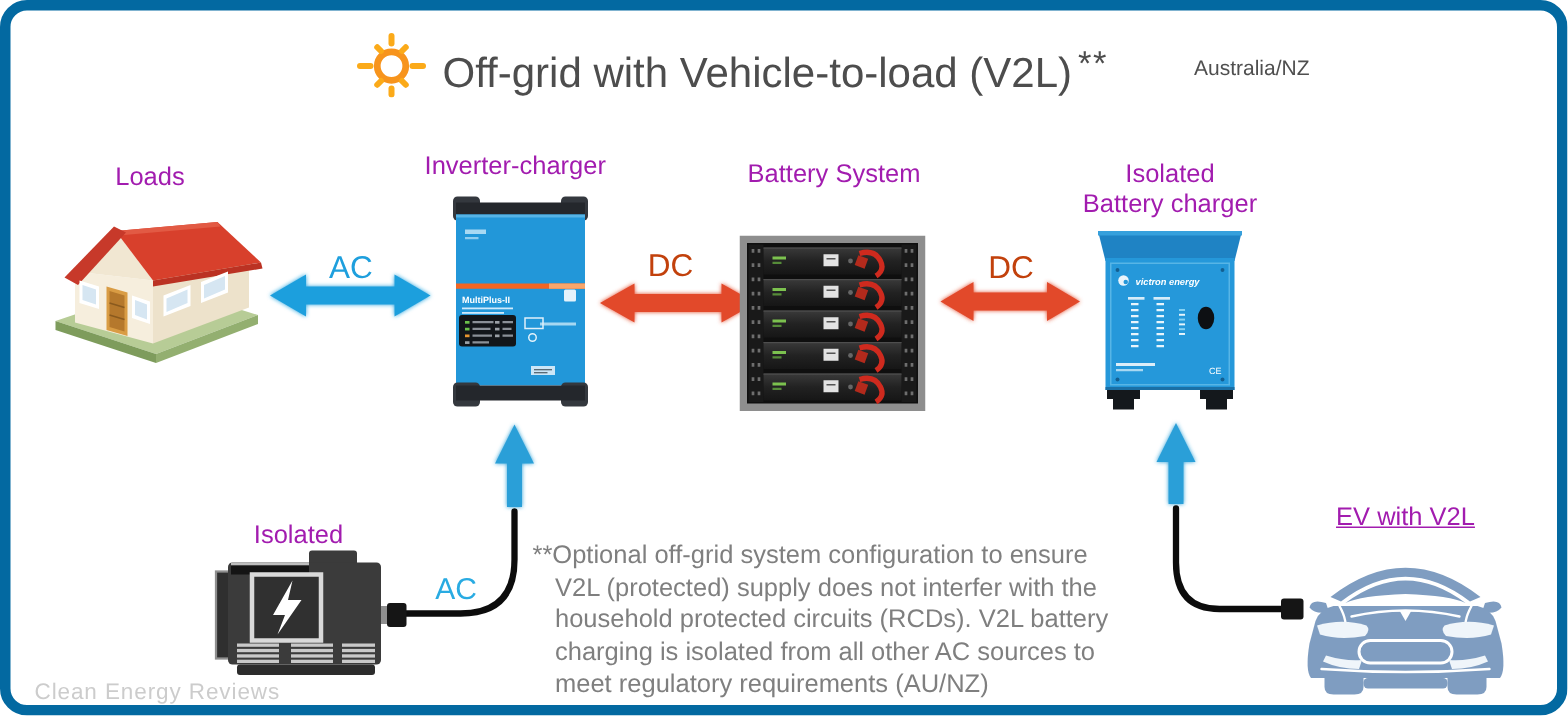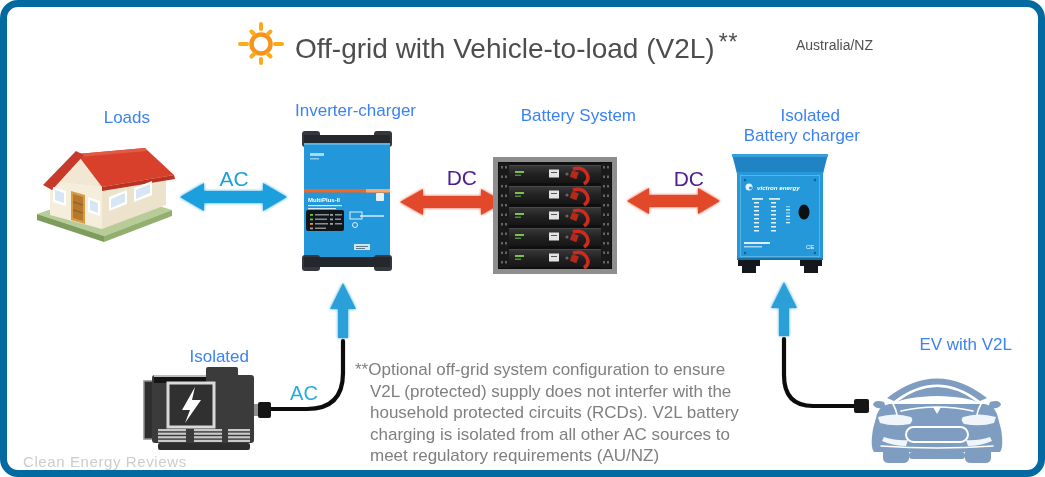--- a/index.html
+++ b/index.html
@@ -1,26 +1,26 @@
 <!DOCTYPE html>
 <html><head>
 <meta charset="utf-8">
 <style>
   html,body{margin:0;padding:0;background:#fff;}
   body{font-family:"Liberation Sans", sans-serif;}
   #canvas{position:relative;width:1045px;height:477px;background:#ffffff;
           border:7px solid #0369a1;border-radius:18px;box-sizing:border-box;overflow:hidden;}
   .abs{position:absolute;}
-  .lbl{color:#3b82f6;font-size:17px;text-align:right;white-space:nowrap;}
+  .lbl{color:#a21caf;font-size:17px;text-align:center;white-space:nowrap;}
   #title{left:288px;top:22px;font-size:28px;color:#4d4d4d;white-space:nowrap;}
   #title .marker{font-size:23px;vertical-align:8px;letter-spacing:1px;margin-left:4px;}
   #region{left:789px;top:30px;font-size:14px;color:#4f4f4f;}
   .conn-label{font-size:21px;font-weight:400;text-align:center;width:60px;}
   .ac{color:#1e9fdd;}
-  .dc{color:#4c1d95;text-align:right;}
+  .dc{color:#c2410c;}
   #gen-ac{left:272px;top:375px;font-size:20px;color:#29abe2;width:50px;text-align:center;}
   #footnote{left:348px;top:352px;width:460px;color:#7f7f7f;font-size:17px;line-height:21.5px;}
   #footnote .fn-line{padding-left:15px;white-space:nowrap;}
   #footnote .fn-first{padding-left:0;}
   #watermark{left:16px;top:446px;font-size:15px;color:#cccccc;letter-spacing:0.6px;}
   svg{display:block;}
 </style>
 </head>
 <body>
 
@@ -298,21 +298,21 @@
   <div class="abs" id="gen-ac">AC</div>
 
   <div class="abs" id="footnote">
     <div class="fn-line fn-first">**Optional off-grid system configuration to ensure</div>
     <div class="fn-line">V2L (protected) supply does not interfer with the</div>
     <div class="fn-line">household protected circuits (RCDs). V2L battery</div>
     <div class="fn-line">charging is isolated from all other AC sources to</div>
     <div class="fn-line">meet regulatory requirements (AU/NZ)</div>
   </div>
 
-  <div class="abs lbl" style="left:855px;top:328px;width:150px;">EV with V2L</div>
+  <div class="abs lbl" style="left:855px;top:328px;width:150px;text-decoration:underline;">EV with V2L</div>
   <svg class="abs" style="left:852px;top:344px;" width="156" height="116" viewBox="0 0 156 116">
     <g fill="#7f9dc1">
       <path d="M28,47 Q78,8 128,47 L121,50 Q78,17 35,50 Z"></path>
       <path d="M38,51 Q78,21 118,51 Q108,46 78,45 Q48,46 38,51 Z"></path>
       <path d="M25,51 q-10,-3 -11,3 q4,5 13,3 Z"></path>
       <path d="M131,51 q10,-3 11,3 q-4,5 -13,3 Z"></path>
       <path d="M30,53 L126,53 Q135,55 138,63 L142,78 Q145,96 141,101 L15,101 Q11,96 14,78 L18,63 Q21,55 30,53 Z"></path>
       <path d="M24,101 h26 v6 q0,5 -6,5 h-14 q-6,0 -6,-5 Z"></path>
       <path d="M106,101 h26 v6 q0,5 -6,5 h-14 q-6,0 -6,-5 Z"></path>
       <rect x="50" y="101" width="56" height="7" rx="3"></rect>

